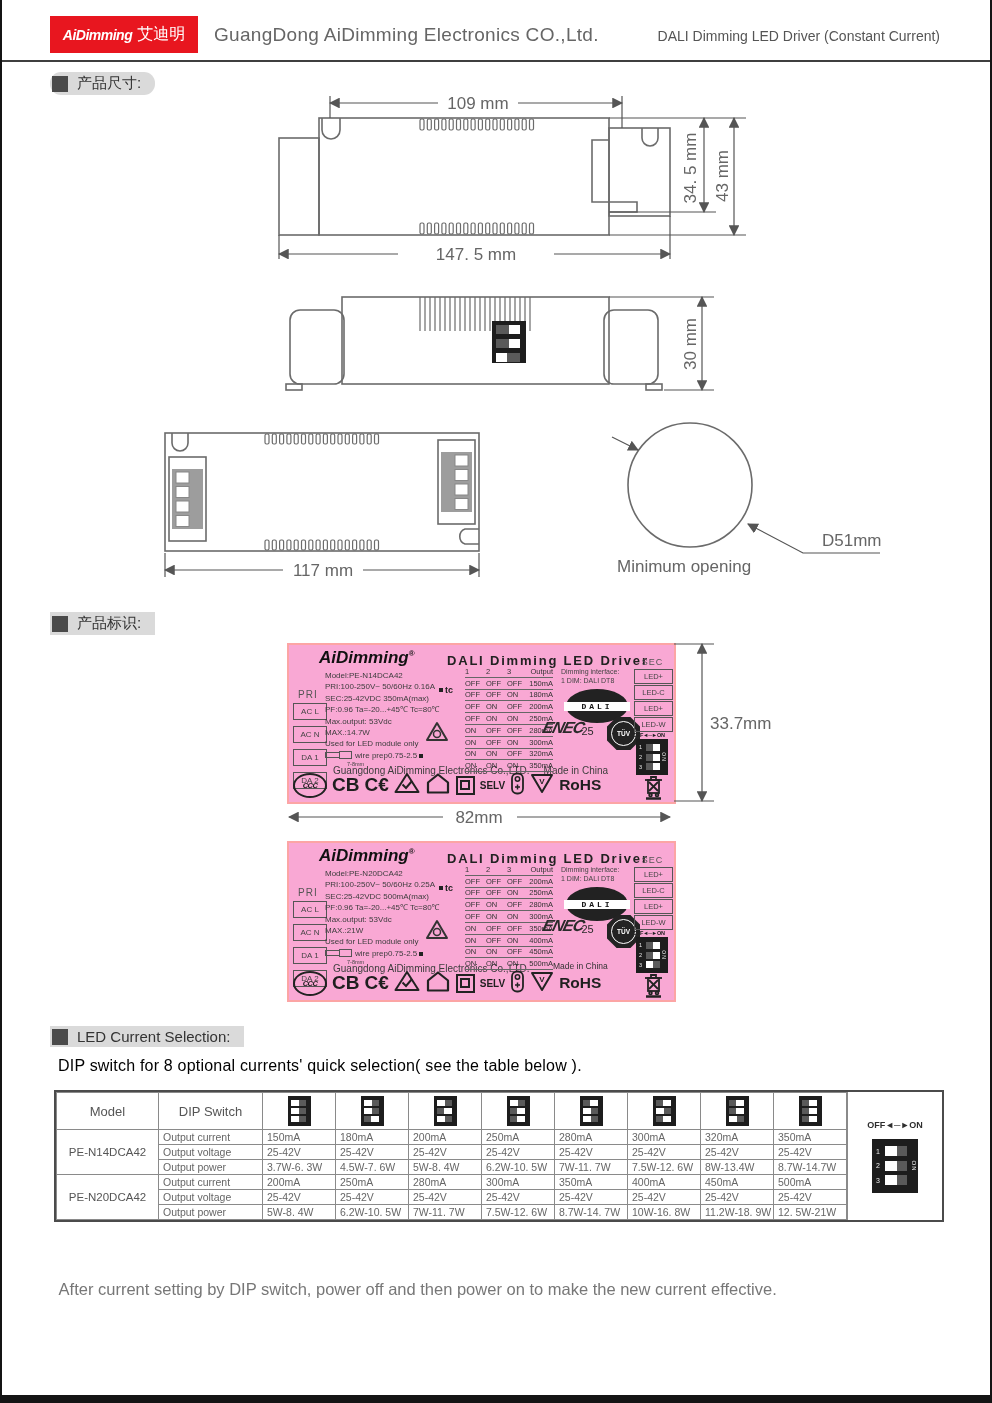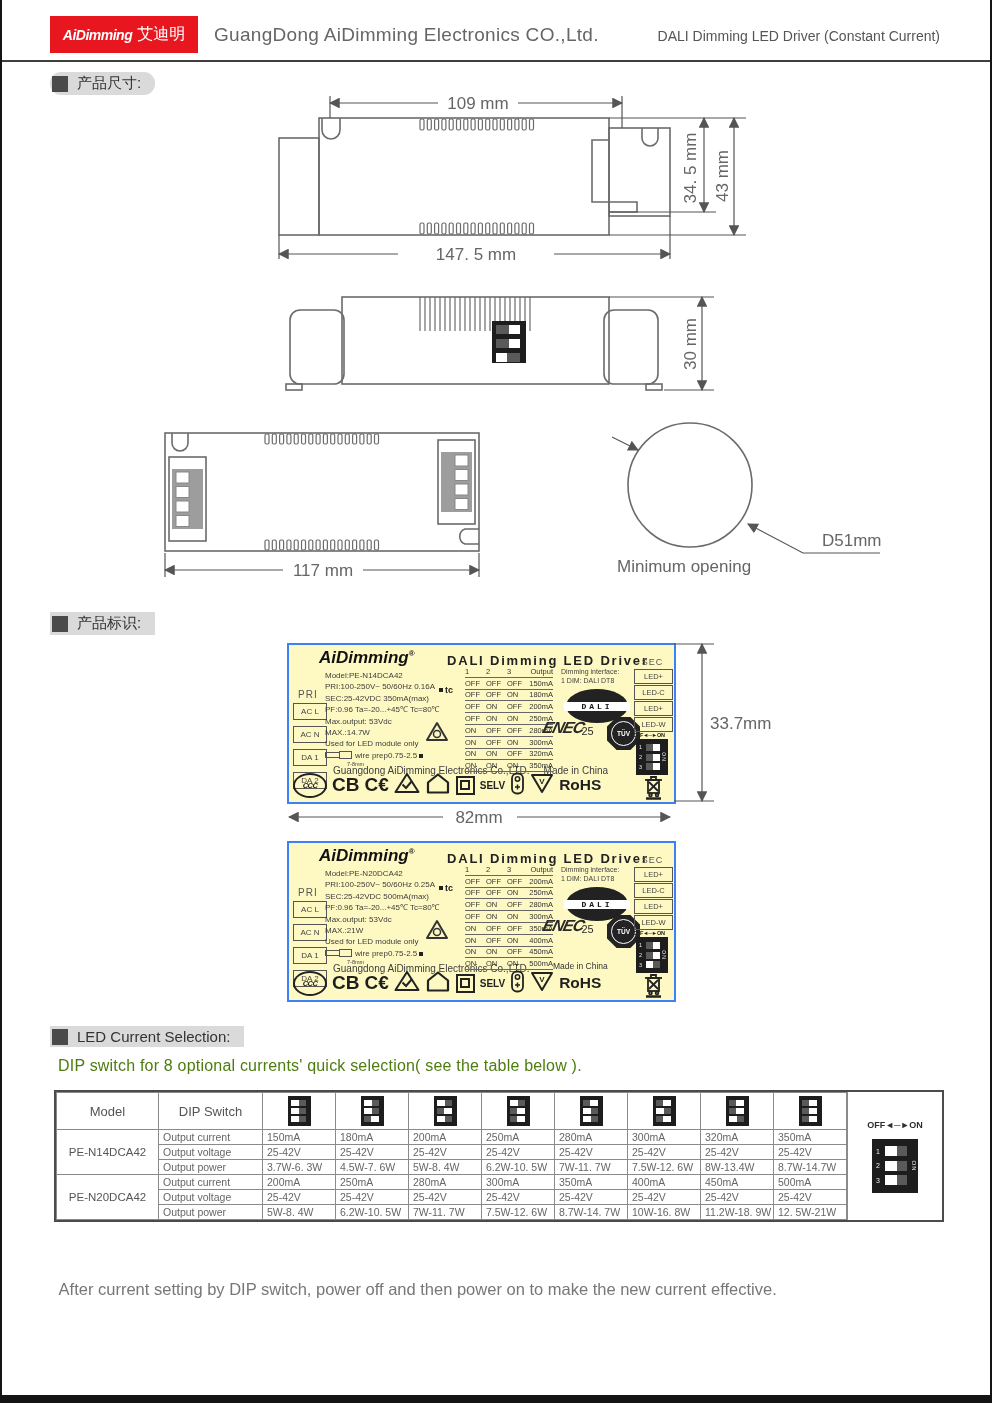--- a/index.html
+++ b/index.html
@@ -18,21 +18,21 @@
         padding:2px 14px 2px 2px;font-size:15px;color:#333;}
   .chip .sq{width:16px;height:16px;background:#4a4a4a;}
   
   .drw{position:absolute;left:0;top:88px;}
   .part{stroke:#6b6b6b;stroke-width:1.6;fill:none;}
   .dim{stroke:#555;stroke-width:1.2;fill:none;}
   .dimtxt{fill:#666;font-size:17px;font-family:"Liberation Sans",sans-serif;}
   .vents rect{fill:none;stroke:#6b6b6b;stroke-width:1.2;}
   .vlines line{stroke:#6b6b6b;stroke-width:1.2;}
   
-  .plabel{position:absolute;left:285px;width:385px;height:157px;border:2px solid #3b82f6;background:#fef9c3;box-sizing:content-box;}
+  .plabel{position:absolute;left:285px;width:385px;height:157px;border:2px solid #fca5a5;background:#f9a8d4;box-sizing:content-box;}
   .pl-brand{position:absolute;left:30px;top:3px;font-size:17px;font-weight:bold;font-style:italic;color:#111;}
   .pl-brand sup{font-size:8px;font-style:normal;}
   .pl-title{position:absolute;left:158px;top:8px;font-size:13px;font-weight:bold;color:#222;letter-spacing:1.8px;white-space:nowrap;}
   .pl-pri{position:absolute;left:9px;top:44px;font-size:10px;color:#555;letter-spacing:1px;}
   .pl-term{position:absolute;left:4px;width:32px;height:15px;border:1.5px solid #555;font-size:8px;color:#444;
            display:flex;align-items:center;justify-content:center;white-space:nowrap;text-align:center;}
   .pl-info{position:absolute;left:36px;top:25px;font-size:8px;color:#3d3d3d;line-height:11.4px;white-space:nowrap;}
   .w1{display:inline-block;width:13px;height:4px;border:1px solid #555;margin-right:-1px;}
   .w2{display:inline-block;width:11px;height:6px;border:1px solid #555;margin-right:3px;vertical-align:-1px;}
   .wsq{display:inline-block;width:4px;height:4px;background:#222;margin-left:2px;}
@@ -88,21 +88,21 @@
   .dip-md{width:32px;height:36px;padding:2px 8px 2px 3px;}
   .dip-md .dip-slot{width:14px;height:7px;} .dip-md .dip-tg{width:7px;height:7px;}
   .dip-md .dip-num{font-size:5.5px;color:#eee;width:5px;}
   .dip-lg{width:46px;height:54px;padding:3px 11px 3px 4px;}
   .dip-lg .dip-slot{width:23px;height:10px;} .dip-lg .dip-tg{width:12px;height:10px;}
   .dip-lg .dip-num{font-size:7px;color:#eee;width:7px;}
   .dip-onlbl{position:absolute;right:1px;top:50%;transform:translateY(-50%);font-size:5px;color:#eee;
              writing-mode:vertical-rl;letter-spacing:1px;}
   .dip-lg .dip-onlbl{font-size:6px;}
   
-  .intro{position:absolute;left:56px;top:1057px;font-size:16px;color:#4d7c0f;letter-spacing:.2px;}
+  .intro{position:absolute;left:56px;top:1057px;font-size:16px;color:#000000;letter-spacing:.2px;}
   .sel-wrap{position:absolute;left:52px;top:1090px;width:886px;height:128px;border:2px solid #4b4b4b;
             display:flex;background:#fff;}
   table.sel{border-collapse:collapse;table-layout:fixed;width:790px;font-size:10.5px;color:#666;}
   .sel th,.sel td{border:1px solid #8a8a8a;padding:0 4px;height:14px;font-weight:normal;text-align:left;
                   overflow:hidden;white-space:nowrap;}
   .sel thead th{height:36px;text-align:center;font-size:13px;color:#555;}
   .sel td.model{text-align:center;font-size:11.5px;color:#555;}
   .sel-legend{flex:1;border-left:1px solid #8a8a8a;display:flex;flex-direction:column;align-items:center;
               justify-content:center;gap:9px;}
   .sel-legend .txt{font-size:9px;font-weight:bold;color:#2e2e2e;}

